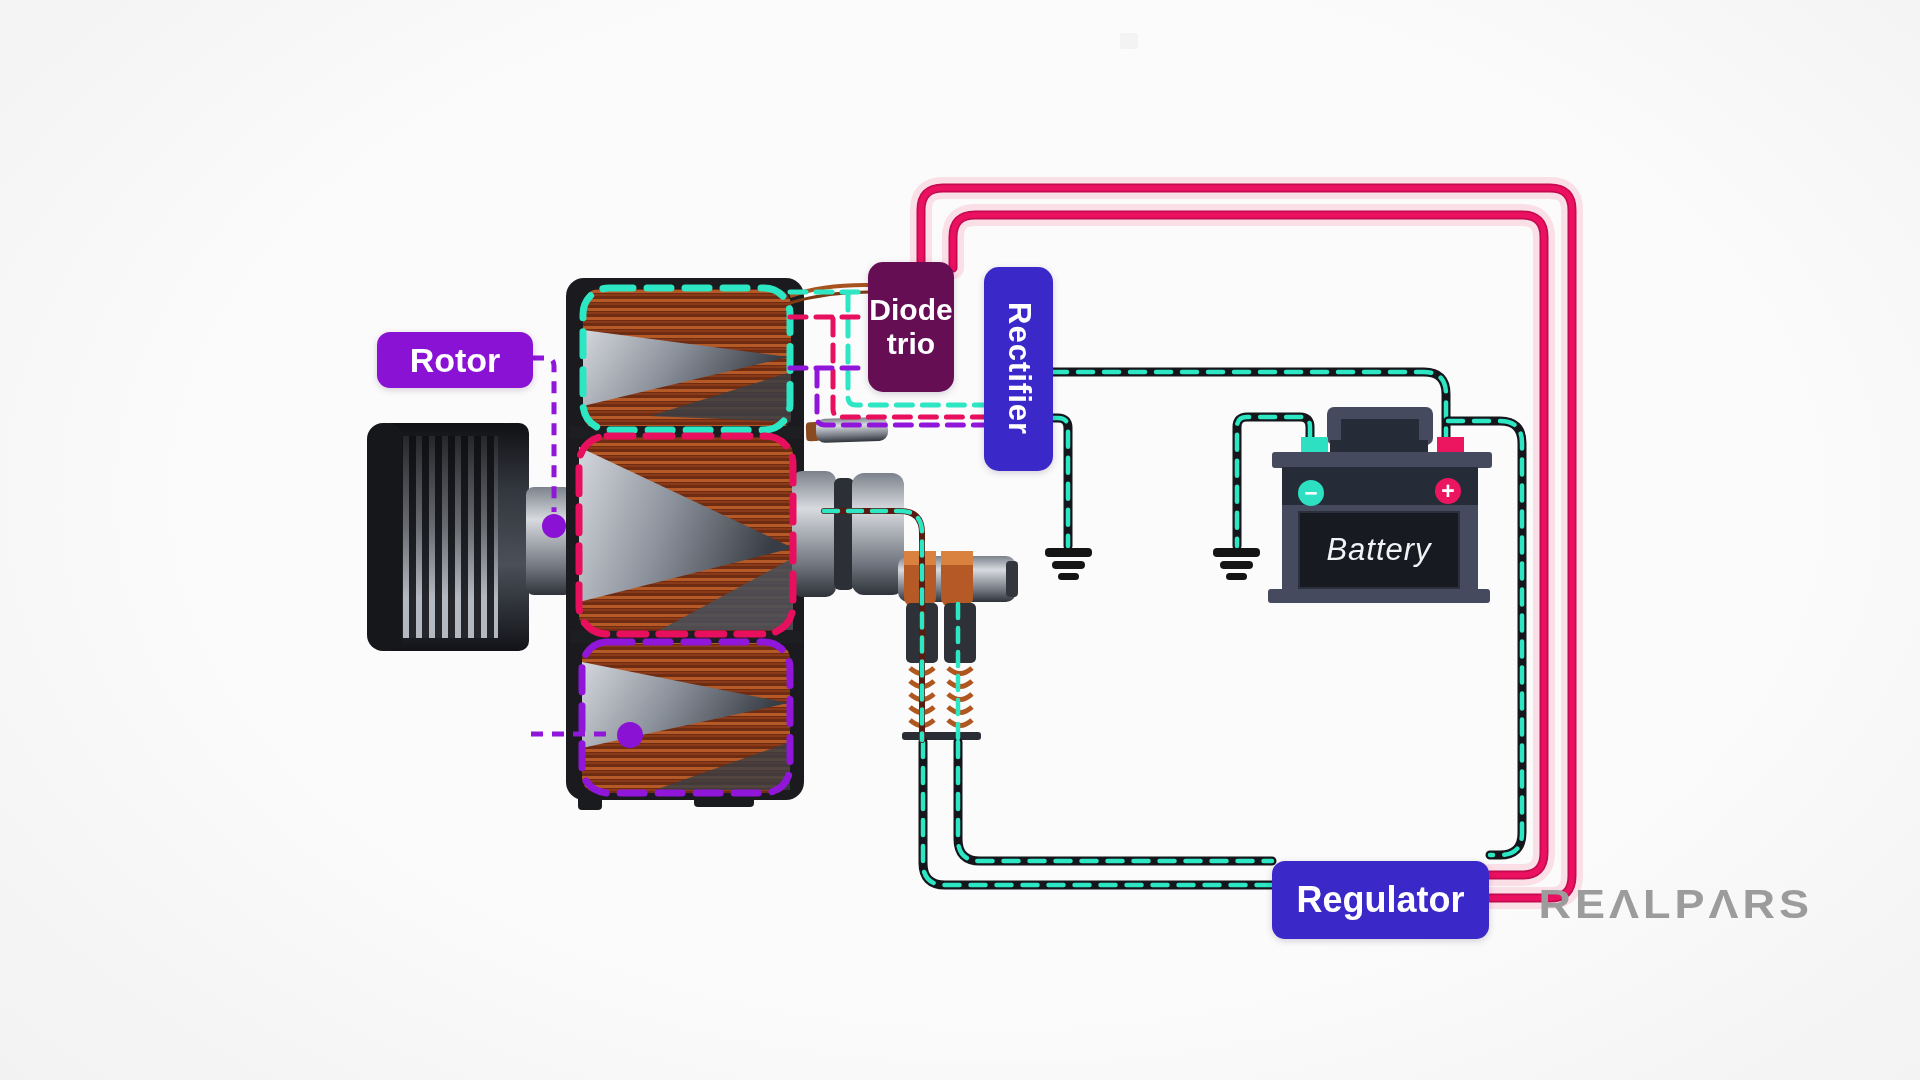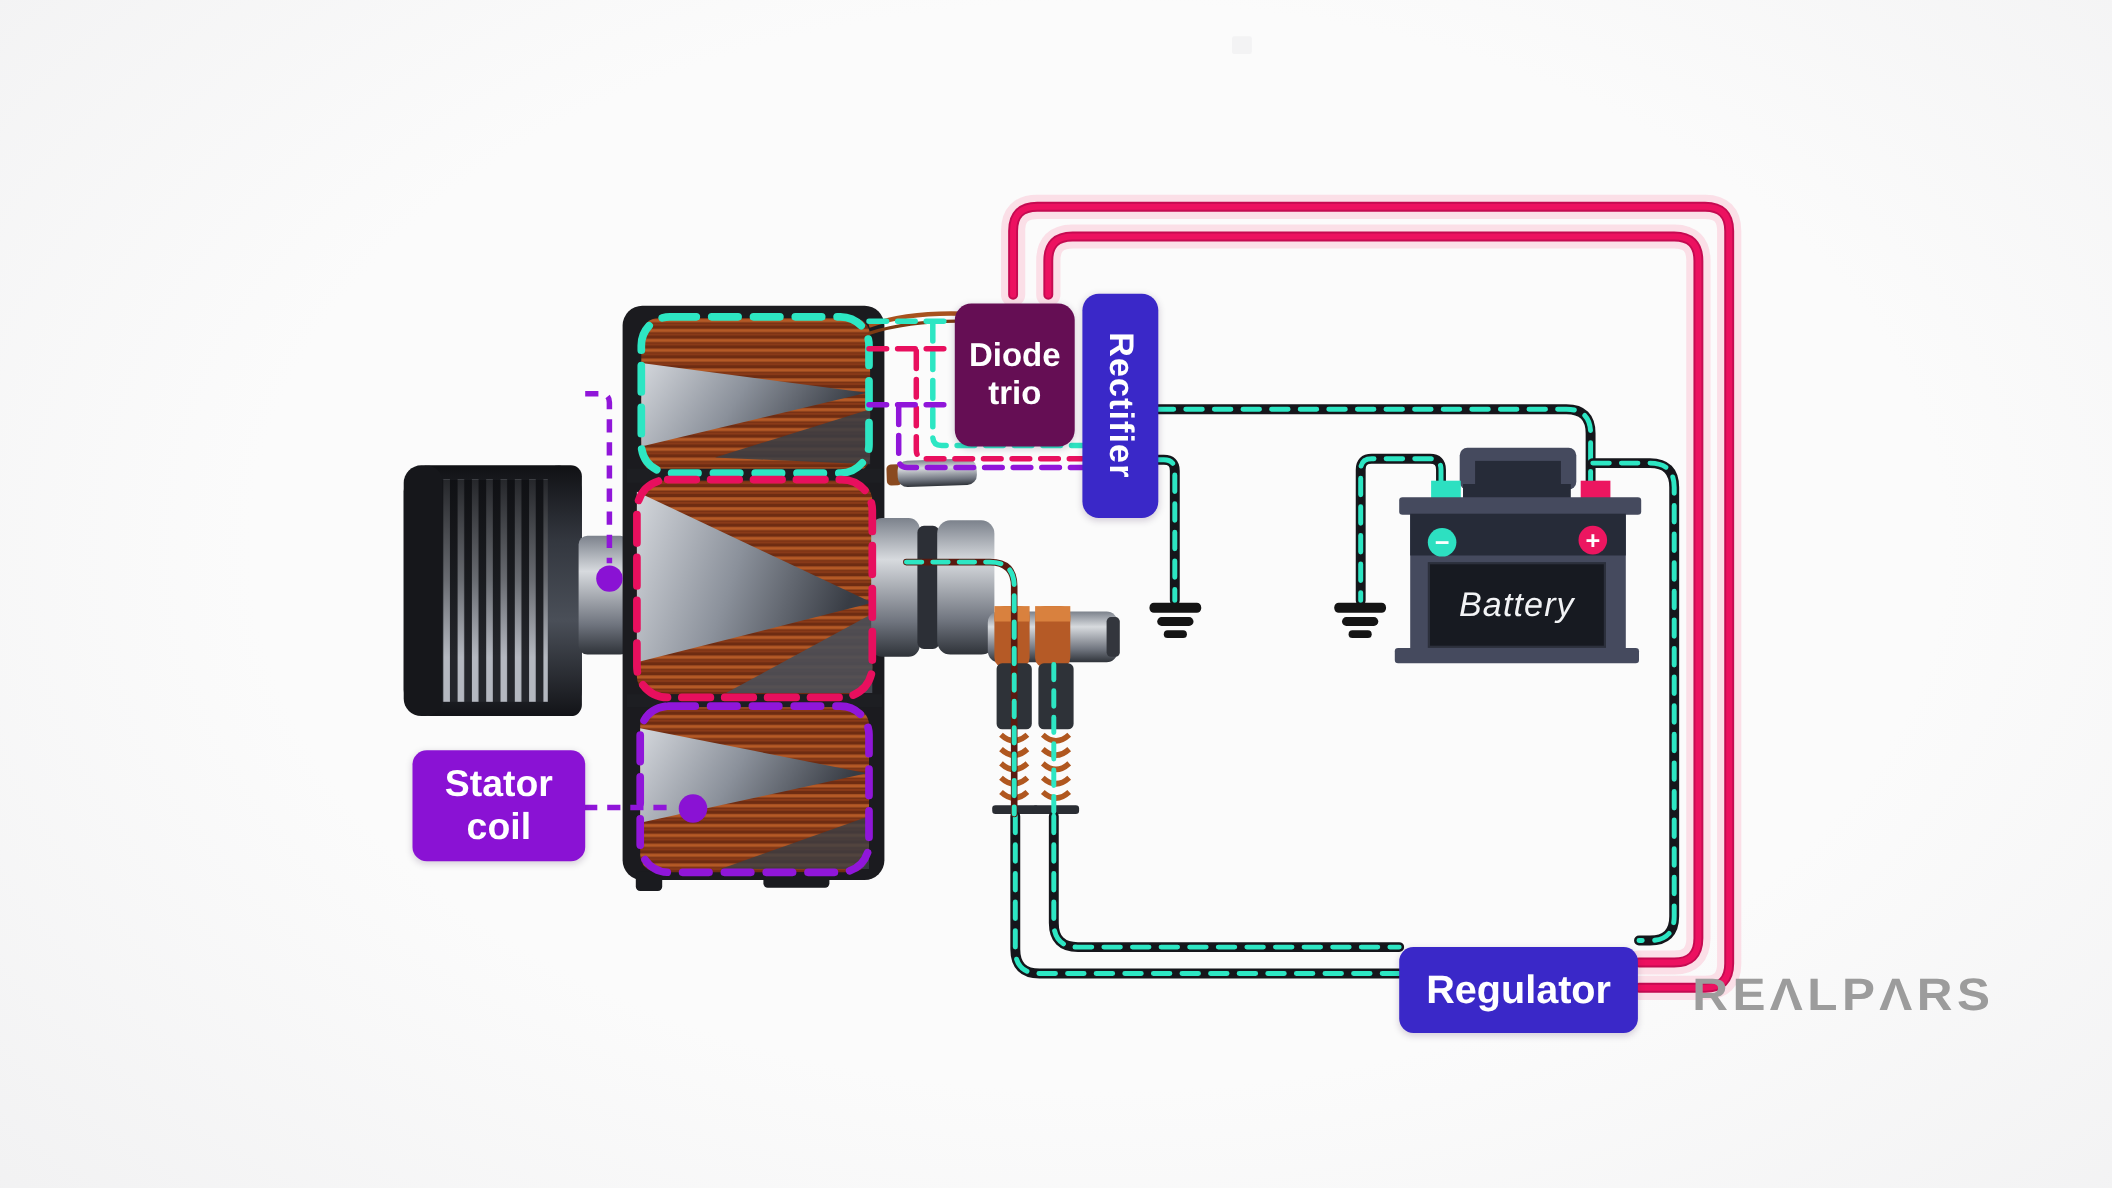--- a/index.html
+++ b/index.html
@@ -10,21 +10,21 @@
   }
   .stage svg{position:absolute;left:0;top:0;}
   .lbl{
     position:absolute;display:flex;align-items:center;justify-content:center;
     color:#fff;font-weight:bold;text-align:center;border-radius:13px;
     box-shadow:0 2px 7px rgba(40,0,60,.18);
     white-space:pre-line;line-height:1.12;
   }
   .lbl-rotor{left:377px;top:332px;width:156px;height:56px;background:var(--purple);font-size:34px;}
   .lbl-stator{left:375px;top:682px;width:157px;height:101px;background:var(--purple);font-size:34px;}
-  .lbl-diode{left:868px;top:276px;width:109px;height:130px;background:var(--maroon);font-size:30px;border-radius:15px;}
+  .lbl-diode{left:868px;top:262px;width:86px;height:130px;background:var(--maroon);font-size:30px;border-radius:15px;}
   .lbl-rect{left:984px;top:267px;width:69px;height:204px;background:var(--blue);border-radius:15px;}
   .lbl-rect .vtext{writing-mode:vertical-rl;font-size:31px;font-weight:bold;letter-spacing:1px;}
   .lbl-reg{left:1272px;top:833px;width:217px;height:78px;background:var(--blue);font-size:36px;margin-top:28px;}
   .battery-text{
     position:absolute;left:1299px;top:512px;width:160px;height:76px;
     display:flex;align-items:center;justify-content:center;
     color:#f2f3f5;font-size:31px;font-weight:400;letter-spacing:1px;font-style:italic;
   }
   .term-sign{
     position:absolute;width:26px;height:26px;border-radius:50%;
@@ -230,22 +230,21 @@
     <rect x="1301" y="437" width="27" height="17" fill="var(--terminal_teal)"></rect>
     <rect x="1437" y="437" width="27" height="17" fill="var(--terminal_pink)"></rect>
     <rect x="1272" y="452" width="220" height="16" rx="3" fill="var(--slate)"></rect>
     <rect x="1282" y="467" width="196" height="126" fill="var(--slate)"></rect>
     <rect x="1282" y="467" width="196" height="38" fill="var(--slate_dark)"></rect>
     <rect x="1299" y="512" width="160" height="76" fill="var(--panel)" stroke="#2c303c" stroke-width="2"></rect>
     <rect x="1268" y="589" width="222" height="14" rx="3" fill="var(--slate)"></rect>
   </g>
 </svg>
 
-  <div class="lbl lbl-stator"><span>Stator
-coil</span></div>
+  <div class="lbl lbl-rotor"><span>Rotor</span></div>
   <div class="lbl lbl-diode"><span>Diode
 trio</span></div>
   <div class="lbl lbl-rect"><span class="vtext">Rectifier</span></div>
   <div class="lbl lbl-reg"><span>Regulator</span></div>
 
   <div class="battery-text">Battery</div>
   <div class="term-sign sign-minus">−</div>
   <div class="term-sign sign-plus">+</div>
 
   <div class="watermark">REΛLPΛRS</div>

